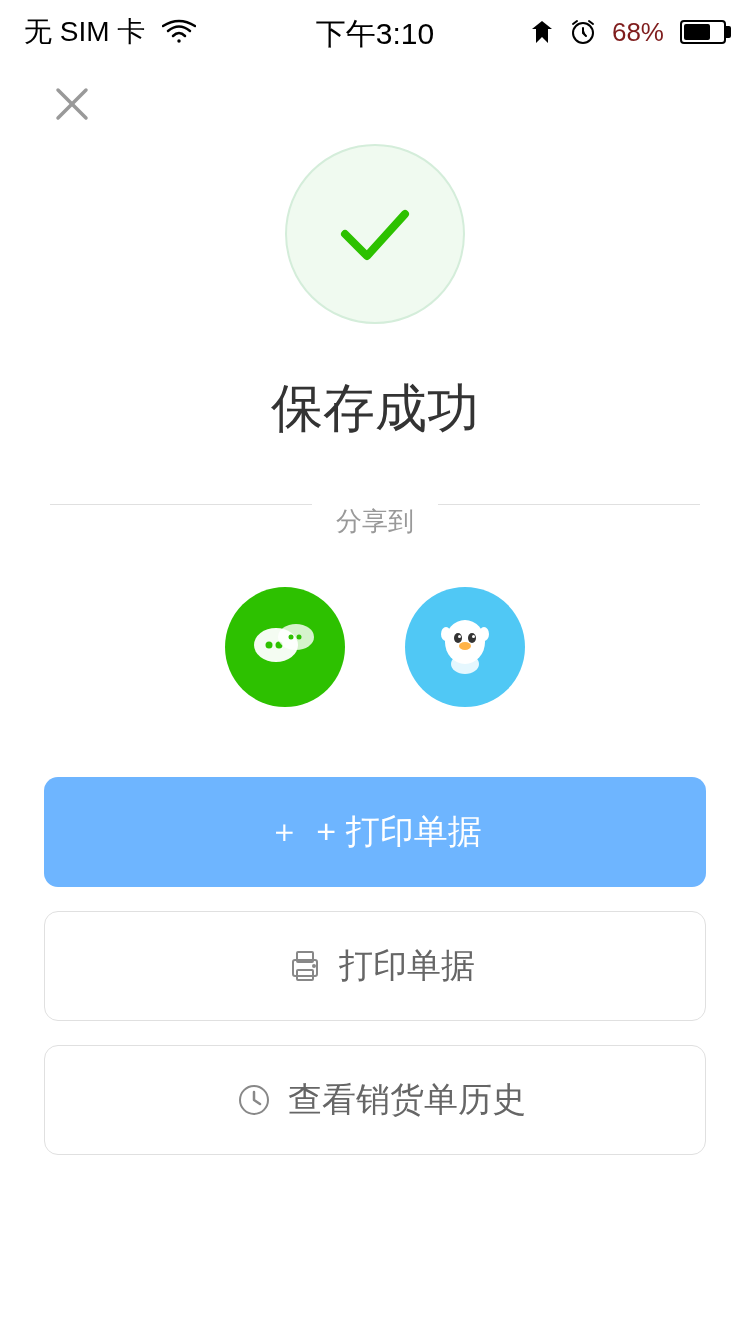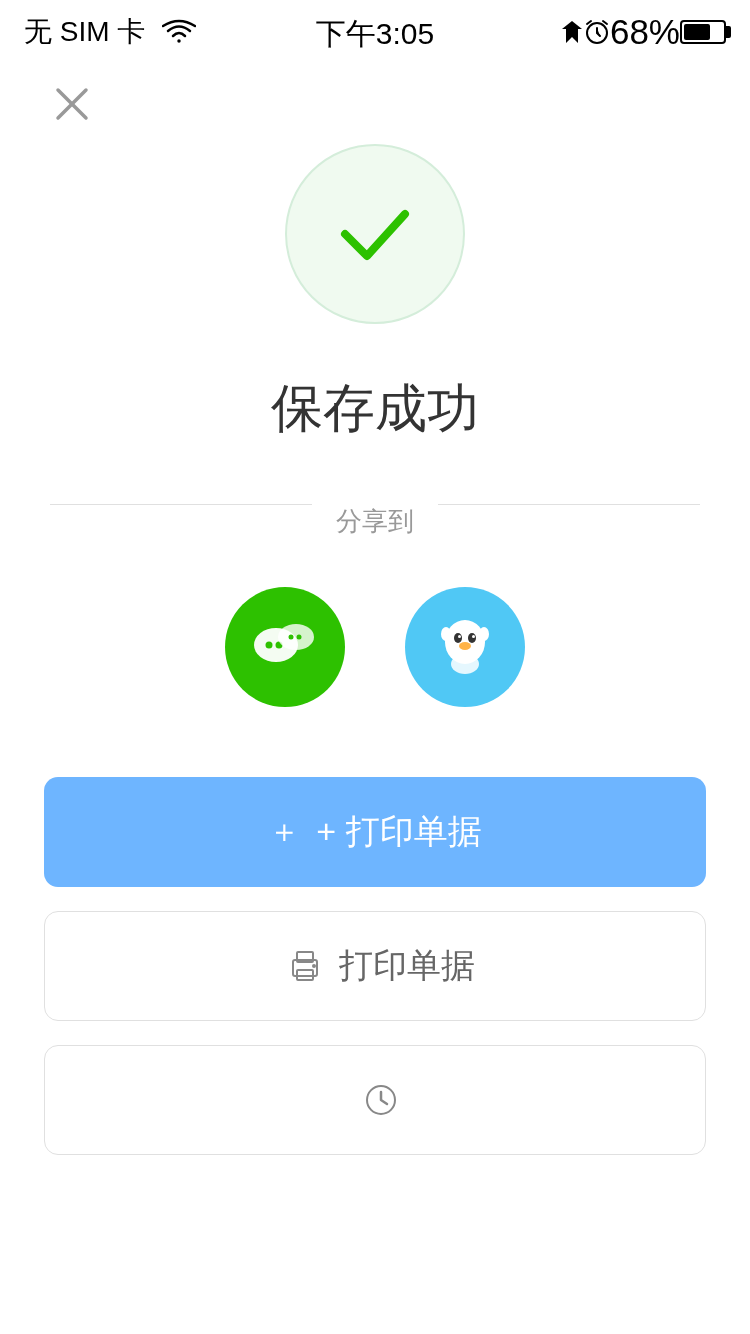--- a/index.html
+++ b/index.html
@@ -36,23 +36,23 @@
       font-weight: 500;
       color: #000;
       position: absolute;
       left: 50%;
       transform: translateX(-50%);
       top: 14px;
     }
     .status-bar-right {
       display: flex;
       align-items: center;
-      gap: 0;
-      font-size: 35px;
-      color: #000000;
+      gap: 16px;
+      font-size: 26px;
+      color: #7f1d1d;
     }
     .battery-icon {
       width: 46px;
       height: 24px;
       border: 2px solid #000;
       border-radius: 4px;
       position: relative;
       display: inline-flex;
       align-items: center;
       padding: 2px;
@@ -206,21 +206,21 @@
 <div class="status-bar">
   <div class="status-bar-left">
     <span>无 SIM 卡</span>
     <svg width="34" height="26" viewBox="0 0 34 26">
       <path d="M17 22 L17 22" stroke="#000" stroke-width="3.5" stroke-linecap="round"></path>
       <path d="M11 17 Q17 11 23 17" stroke="#000" stroke-width="2.5" fill="none" stroke-linecap="round"></path>
       <path d="M6 12 Q17 3 28 12" stroke="#000" stroke-width="2.5" fill="none" stroke-linecap="round"></path>
       <path d="M1 7 Q17 -3 33 7" stroke="#000" stroke-width="2.5" fill="none" stroke-linecap="round"></path>
     </svg>
   </div>
-  <div class="status-bar-center">下午3:05</div>
+  <div class="status-bar-center">下午3:10</div>
   <div class="status-bar-right">
     <svg width="24" height="26" viewBox="0 0 24 26">
       <path d="M12 2 L22 10 L18 10 L18 24 L12 18 L6 24 L6 10 L2 10 Z" fill="#000"></path>
     </svg>
     <svg width="26" height="26" viewBox="0 0 26 26">
       <circle cx="13" cy="14" r="10" stroke="#000" stroke-width="2" fill="none"></circle>
       <path d="M13 9 L13 14 L16 17" stroke="#000" stroke-width="2" stroke-linecap="round"></path>
       <path d="M3 5 L7 2" stroke="#000" stroke-width="2" stroke-linecap="round"></path>
       <path d="M23 5 L19 2" stroke="#000" stroke-width="2" stroke-linecap="round"></path>
     </svg>
@@ -304,16 +304,17 @@
         <circle cx="27" cy="18" r="2" fill="#888"></circle>
       </svg>
       <span>打印单据</span>
     </button>
 
     <button class="action-btn action-btn-secondary">
       <svg width="36" height="36" viewBox="0 0 36 36">
         <circle cx="18" cy="18" r="14" stroke="#888" stroke-width="2" fill="none"></circle>
         <polyline points="18,10 18,18 24,22" stroke="#888" stroke-width="2.5" stroke-linecap="round" stroke-linejoin="round" fill="none"></polyline>
       </svg>
+      <span>查看销货单历史</span>
     </button>
   </div>
 
 </div>
 
 </body></html>

